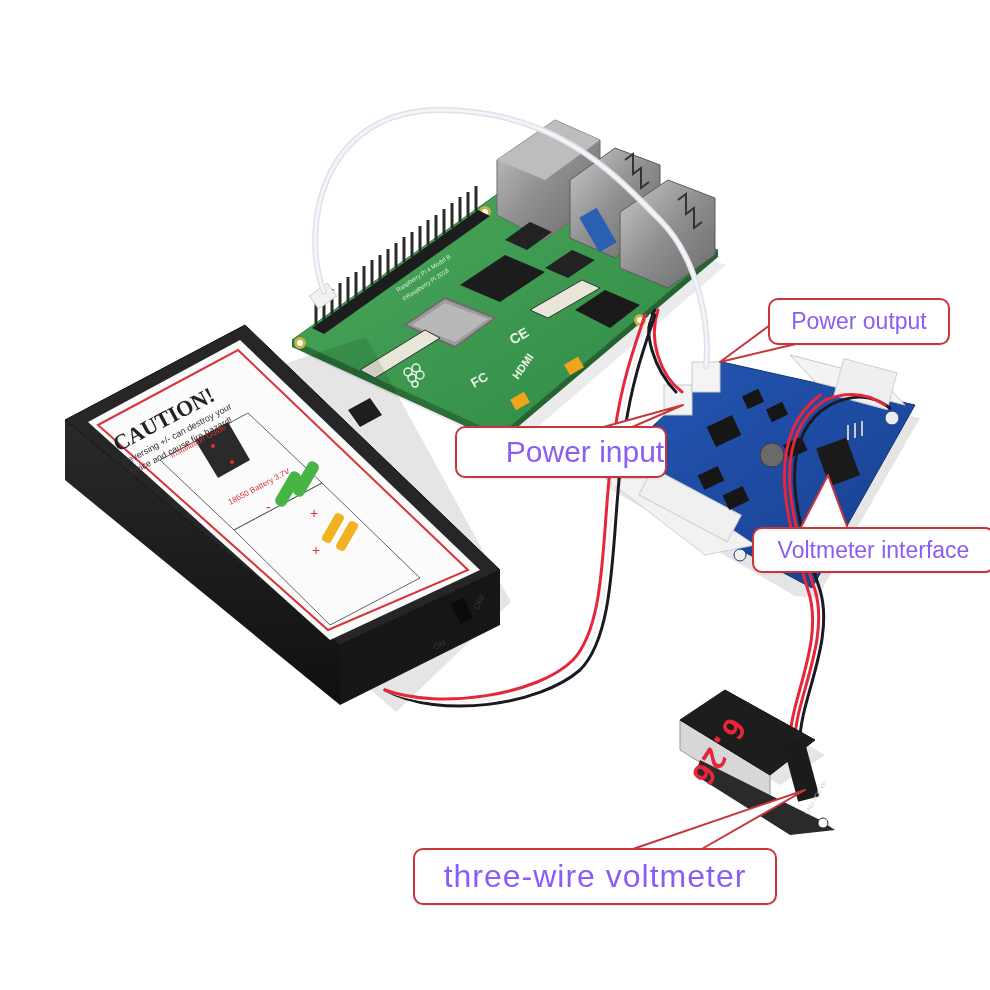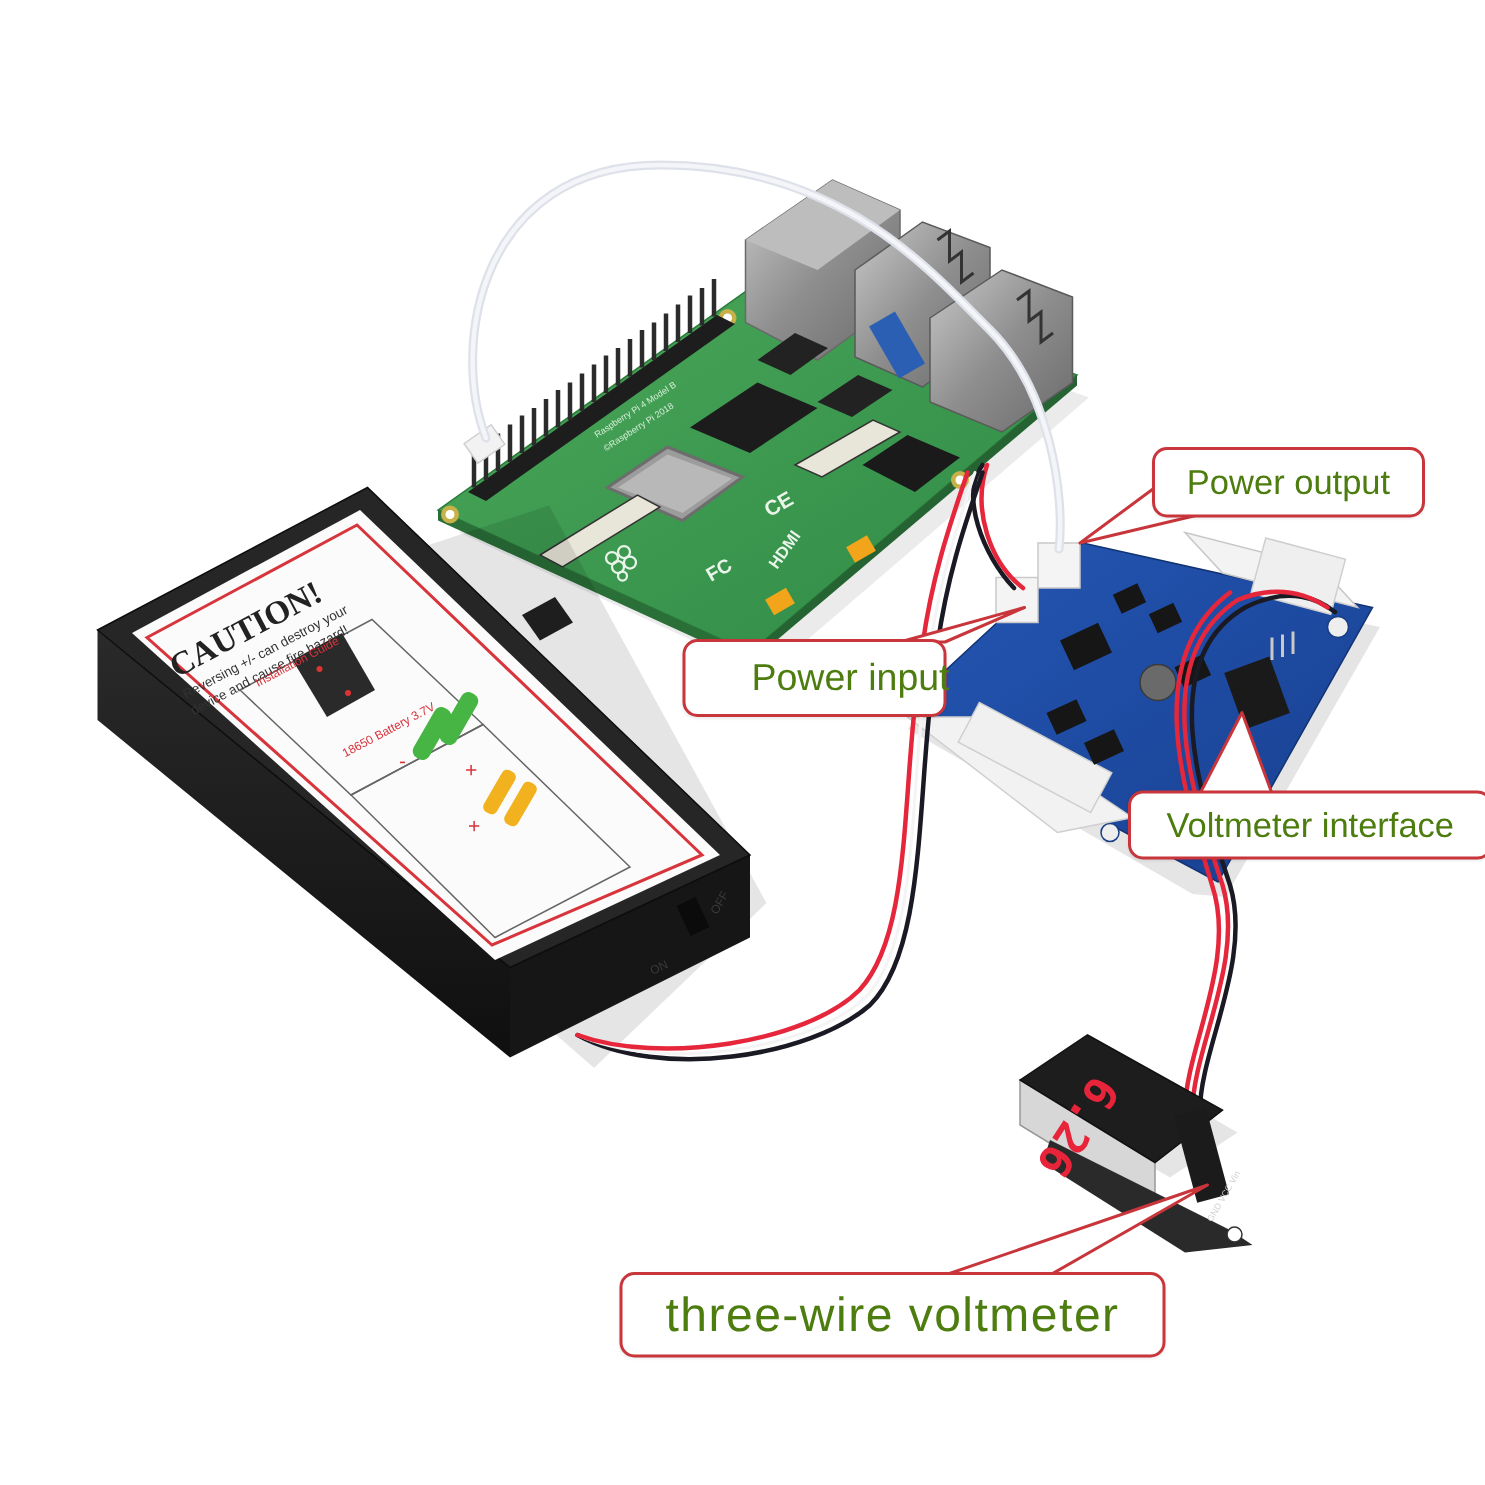--- a/index.html
+++ b/index.html
@@ -1,20 +1,20 @@
 <!DOCTYPE html>
 <html><head>
 <meta charset="utf-8">
 <style>
   html,body{margin:0;padding:0;background:#ffffff;}
   body{width:990px;height:990px;position:relative;overflow:hidden;font-family:"Liberation Sans",sans-serif;}
   #scene{position:absolute;left:0;top:0;width:990px;height:990px;}
-  .callout{position:absolute;background:#ffffff;border:2px solid #c8353b;border-radius:10px;box-sizing:border-box;display:flex;align-items:center;justify-content:center;color:#4d7c0f;white-space:nowrap;box-shadow:0 1px 2px rgba(0,0,0,0.08);}
+  .callout{position:absolute;background:#ffffff;border:2px solid #c8353b;border-radius:10px;box-sizing:border-box;display:flex;align-items:center;justify-content:center;color:#8b5cf6;white-space:nowrap;box-shadow:0 1px 2px rgba(0,0,0,0.08);}
   .c-out{left:768px;top:298px;width:182px;height:47px;font-size:23px;}
-  .c-in{left:455px;top:426px;width:176px;height:52px;font-size:25px;padding-left:48px;}
+  .c-in{left:455px;top:426px;width:212px;height:52px;font-size:30px;padding-left:48px;}
   .c-volt{left:752px;top:527px;width:243px;height:46px;font-size:23px;}
   .c-three{left:413px;top:848px;width:364px;height:57px;font-size:32px;letter-spacing:1px;align-items:center;}
   .lcd-text{font-family:"DejaVu Sans Mono",monospace;}
 </style>
 </head>
 <body>
 
 <svg id="scene" width="990" height="990" viewBox="0 0 990 990" xmlns="http://www.w3.org/2000/svg">
   <defs>
     <linearGradient id="pcbGreen" x1="0" y1="0" x2="1" y2="1">

